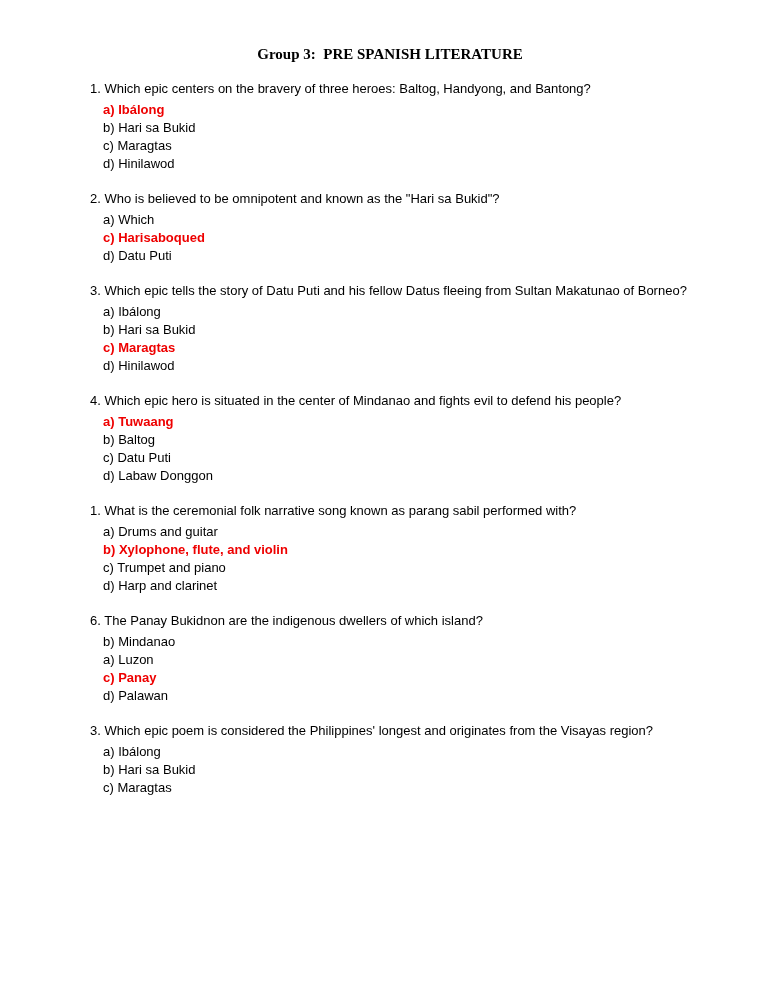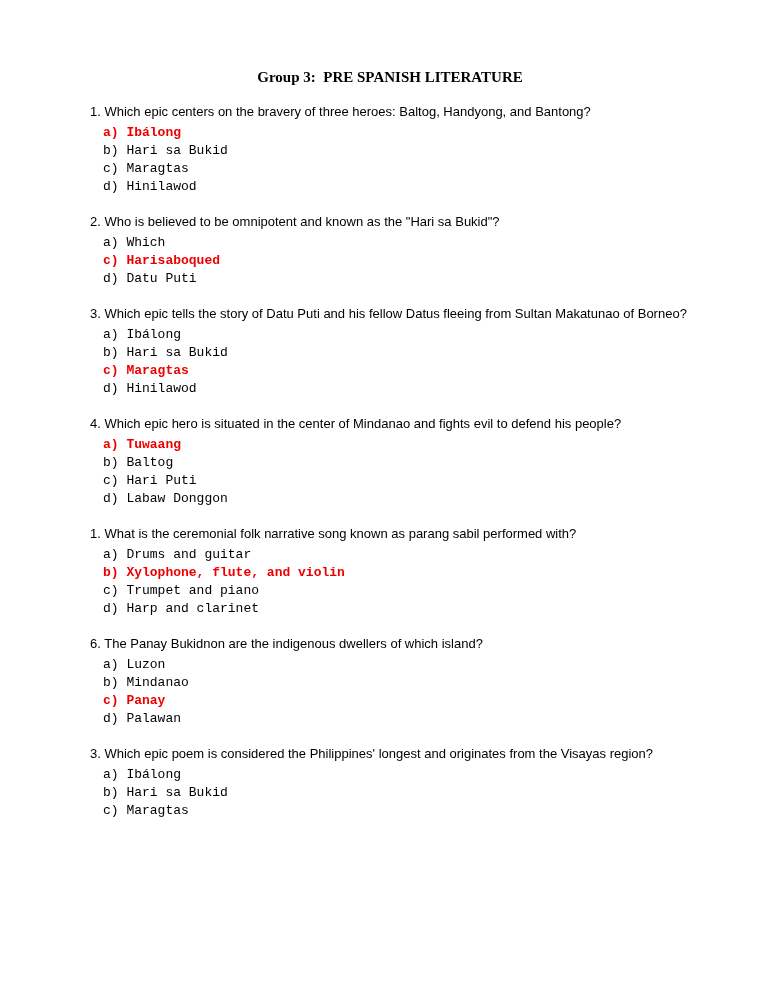--- a/index.html
+++ b/index.html
@@ -12,21 +12,21 @@
     background: #ffffff;
     color: #000000;
     font-family: "Liberation Sans", sans-serif;
     font-size: 13px;
     overflow: hidden;
   }
   .page {
     box-sizing: border-box;
     width: 768px;
     height: 994px;
-    padding: 68px 78px 0 90px;
+    padding: 45px 78px 0 90px;
     border-radius: 13px;
   }
   .doc-title {
     font-family: "Liberation Serif", serif;
     font-weight: bold;
     font-size: 15px;
     line-height: 18px;
     text-align: center;
     margin: 0 0 17px 0;
     white-space: pre;
@@ -35,21 +35,20 @@
     margin: 0 0 17px 0;
     max-width: 600px;
   }
   .question-text {
     line-height: 18px;
     margin: 16px 0 3px 0;
   }
   .option {
     line-height: 18px;
     padding-left: 13px;
-    font-family: Liberation Mono, monospace;
   }
   .option.correct {
     color: var(--correct-color, #ee0000);
     font-weight: bold;
   }
 </style>
 </head>
 <body style="background: rgb(255, 255, 255); color: rgb(0, 0, 0);">
 
 <div class="page">
@@ -72,34 +71,34 @@
         <div class="question-text">3. Which epic tells the story of Datu Puti and his fellow Datus fleeing from Sultan Makatunao of Borneo?</div>
         <div class="option">a) Ibálong</div>
         <div class="option">b) Hari sa Bukid</div>
         <div class="option correct">c) Maragtas</div>
         <div class="option">d) Hinilawod</div>
       </div>
       <div class="question">
         <div class="question-text">4. Which epic hero is situated in the center of Mindanao and fights evil to defend his people?</div>
         <div class="option correct">a) Tuwaang</div>
         <div class="option">b) Baltog</div>
-        <div class="option">c) Hari Puti</div>
+        <div class="option">c) Datu Puti</div>
         <div class="option">d) Labaw Donggon</div>
       </div>
       <div class="question">
         <div class="question-text">1. What is the ceremonial folk narrative song known as parang sabil performed with?</div>
         <div class="option">a) Drums and guitar</div>
         <div class="option correct">b) Xylophone, flute, and violin</div>
         <div class="option">c) Trumpet and piano</div>
         <div class="option">d) Harp and clarinet</div>
       </div>
       <div class="question">
         <div class="question-text">6. The Panay Bukidnon are the indigenous dwellers of which island?</div>
+        <div class="option">b) Mindanao</div>
         <div class="option">a) Luzon</div>
-        <div class="option">b) Mindanao</div>
         <div class="option correct">c) Panay</div>
         <div class="option">d) Palawan</div>
       </div>
       <div class="question">
         <div class="question-text">3. Which epic poem is considered the Philippines' longest and originates from the Visayas region?</div>
         <div class="option">a) Ibálong</div>
         <div class="option">b) Hari sa Bukid</div>
         <div class="option">c) Maragtas</div>
       </div>
     </div>

